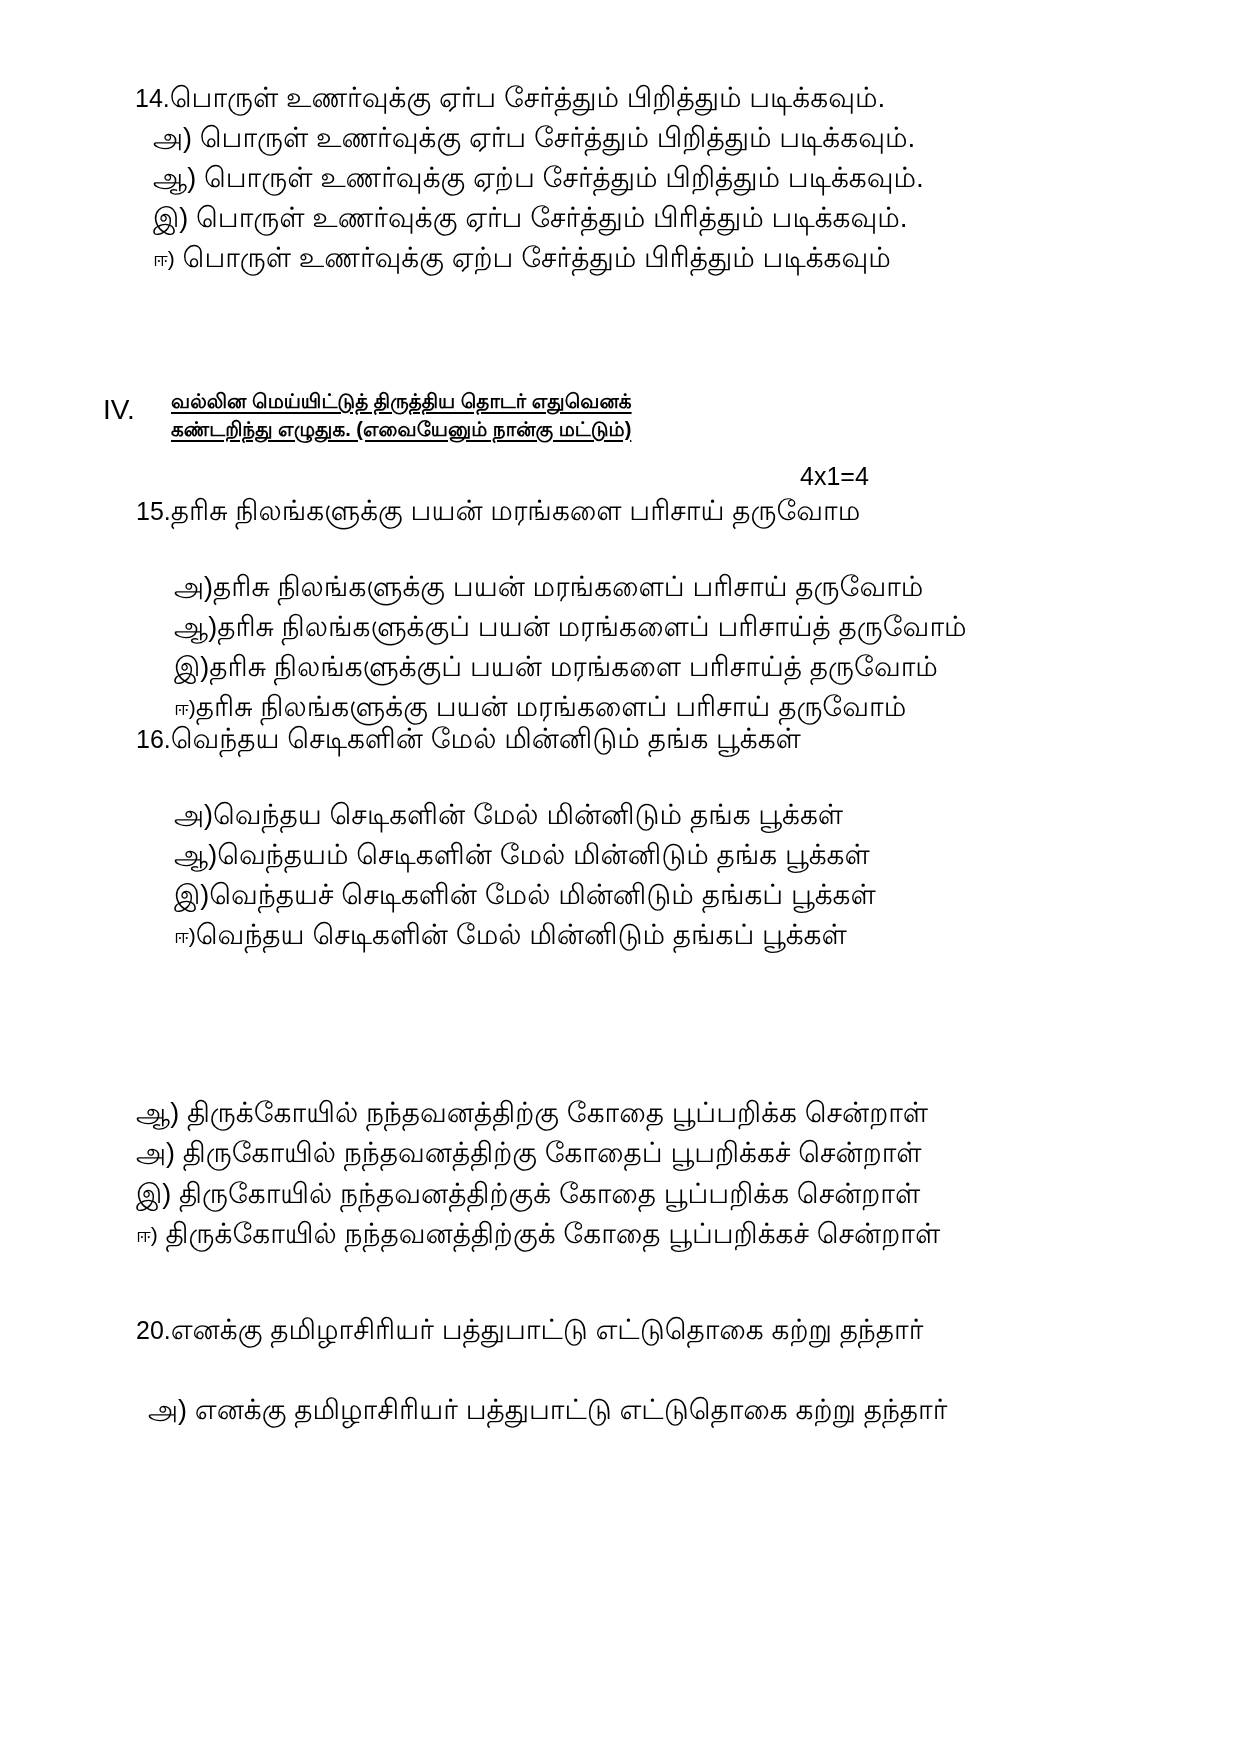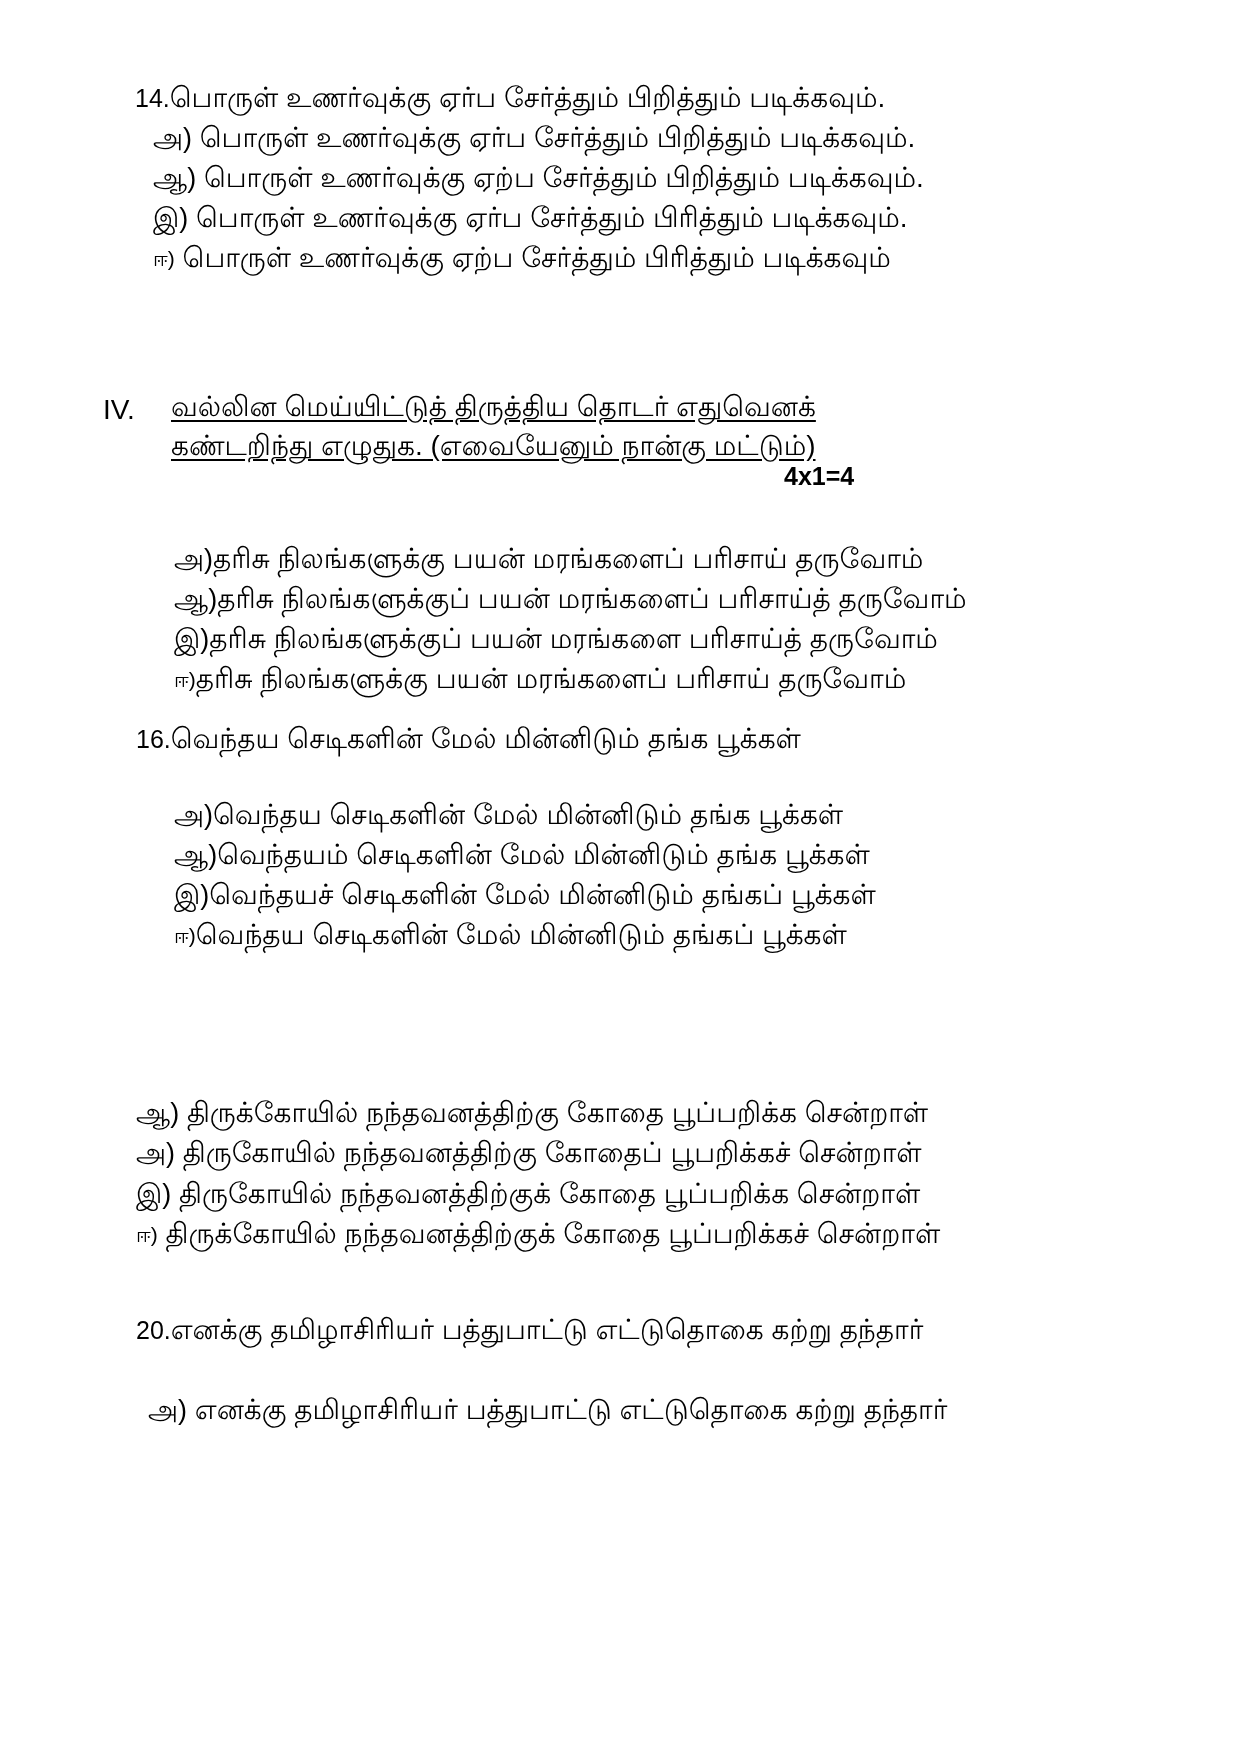--- a/index.html
+++ b/index.html
@@ -64,37 +64,36 @@
     width: 900px;
   }
   .section-head .roman {
     position: absolute;
     left: 0;
     top: 6px;
     font-size: 28px;
   }
   .section-head .head-body {
     margin-left: 68px;
-    font-size: 28px;
-    font-weight: normal;
+    font-size: 20px;
+    font-weight: bold;
     line-height: 1.38;
   }
   .section-head .head-line {
     text-decoration: underline;
     text-underline-offset: 4px;
     white-space: nowrap;
     display: block;
   }
   .marks {
     position: absolute;
-    left: 784px;
+    left: 800px;
     top: 462px;
     font-size: 25px;
     letter-spacing: 0px;
-    font-weight: bold;
   }
 
   
   .block-q15 {
     position: absolute;
     left: 136px;
     top: 497px;
   }
   .block-q15 .q-stem {
     font-size: 28px;
@@ -202,20 +201,21 @@
     <div class="section-head">
       <span class="roman">IV.</span>
       <div class="head-body">
         <span class="head-line tam">வல்லின மெய்யிட்டுத் திருத்திய தொடர் எதுவெனக்</span>
         <span class="head-line tam">கண்டறிந்து எழுதுக. (எவையேனும் நான்கு மட்டும்)</span>
       </div>
     </div>
     <div class="marks">4x1=4</div>
 
     <div class="block-q15">
+      <div class="q-stem"><span class="num">15.</span><span class="tam">தரிசு நிலங்களுக்கு பயன் மரங்களை பரிசாய் தருவோம</span></div>
       <div class="opts">
         <div class="opt"><span class="opt-key">அ)</span><span class="tam">தரிசு நிலங்களுக்கு பயன் மரங்களைப் பரிசாய் தருவோம்</span></div>
         <div class="opt"><span class="opt-key">ஆ)</span><span class="tam">தரிசு நிலங்களுக்குப் பயன் மரங்களைப் பரிசாய்த் தருவோம்</span></div>
         <div class="opt"><span class="opt-key">இ)</span><span class="tam">தரிசு நிலங்களுக்குப் பயன் மரங்களை பரிசாய்த் தருவோம்</span></div>
         <div class="opt"><span class="opt-key small">ஈ)</span><span class="tam">தரிசு நிலங்களுக்கு பயன் மரங்களைப் பரிசாய் தருவோம்</span></div>
       </div>
     </div>
 
     <div class="block-q16">
       <div class="q-stem"><span class="num">16.</span><span class="tam">வெந்தய செடிகளின் மேல் மின்னிடும் தங்க பூக்கள்</span></div>

